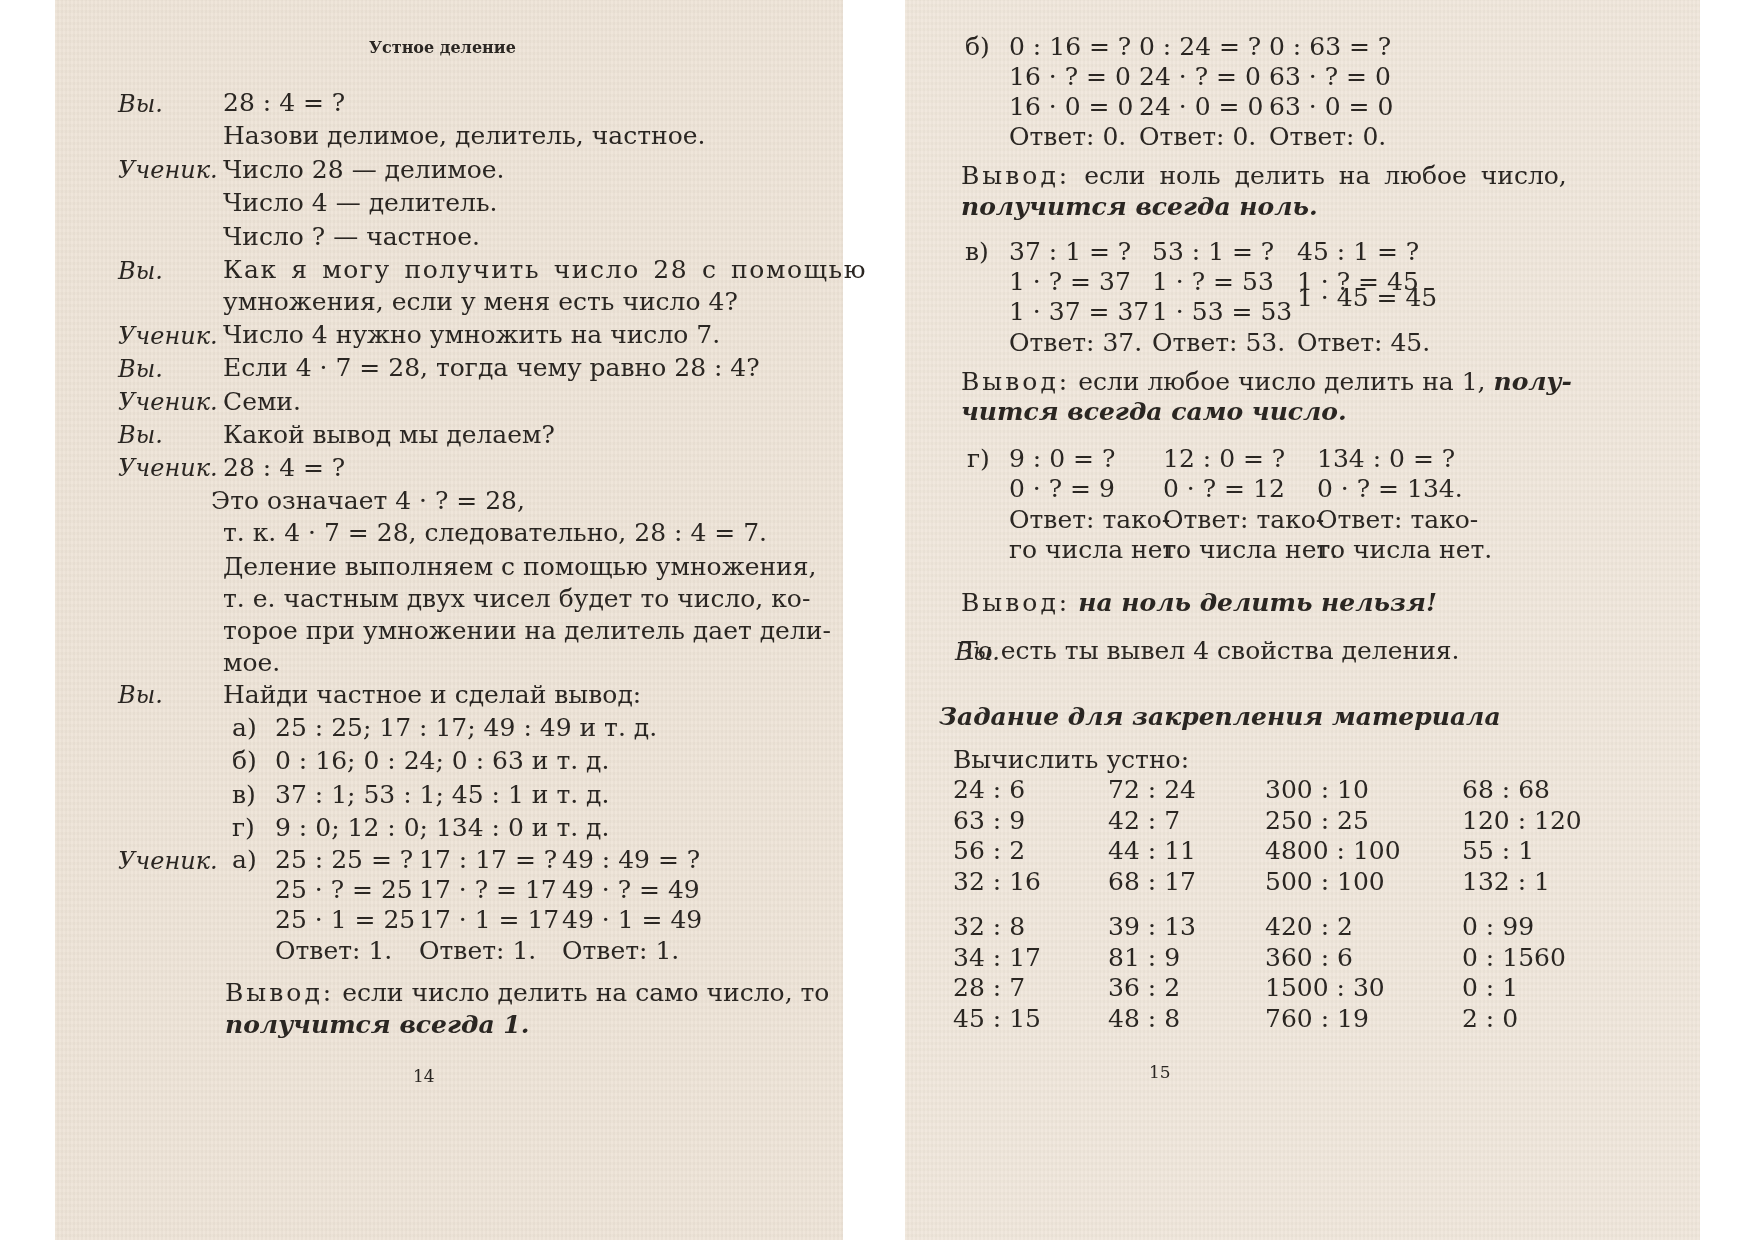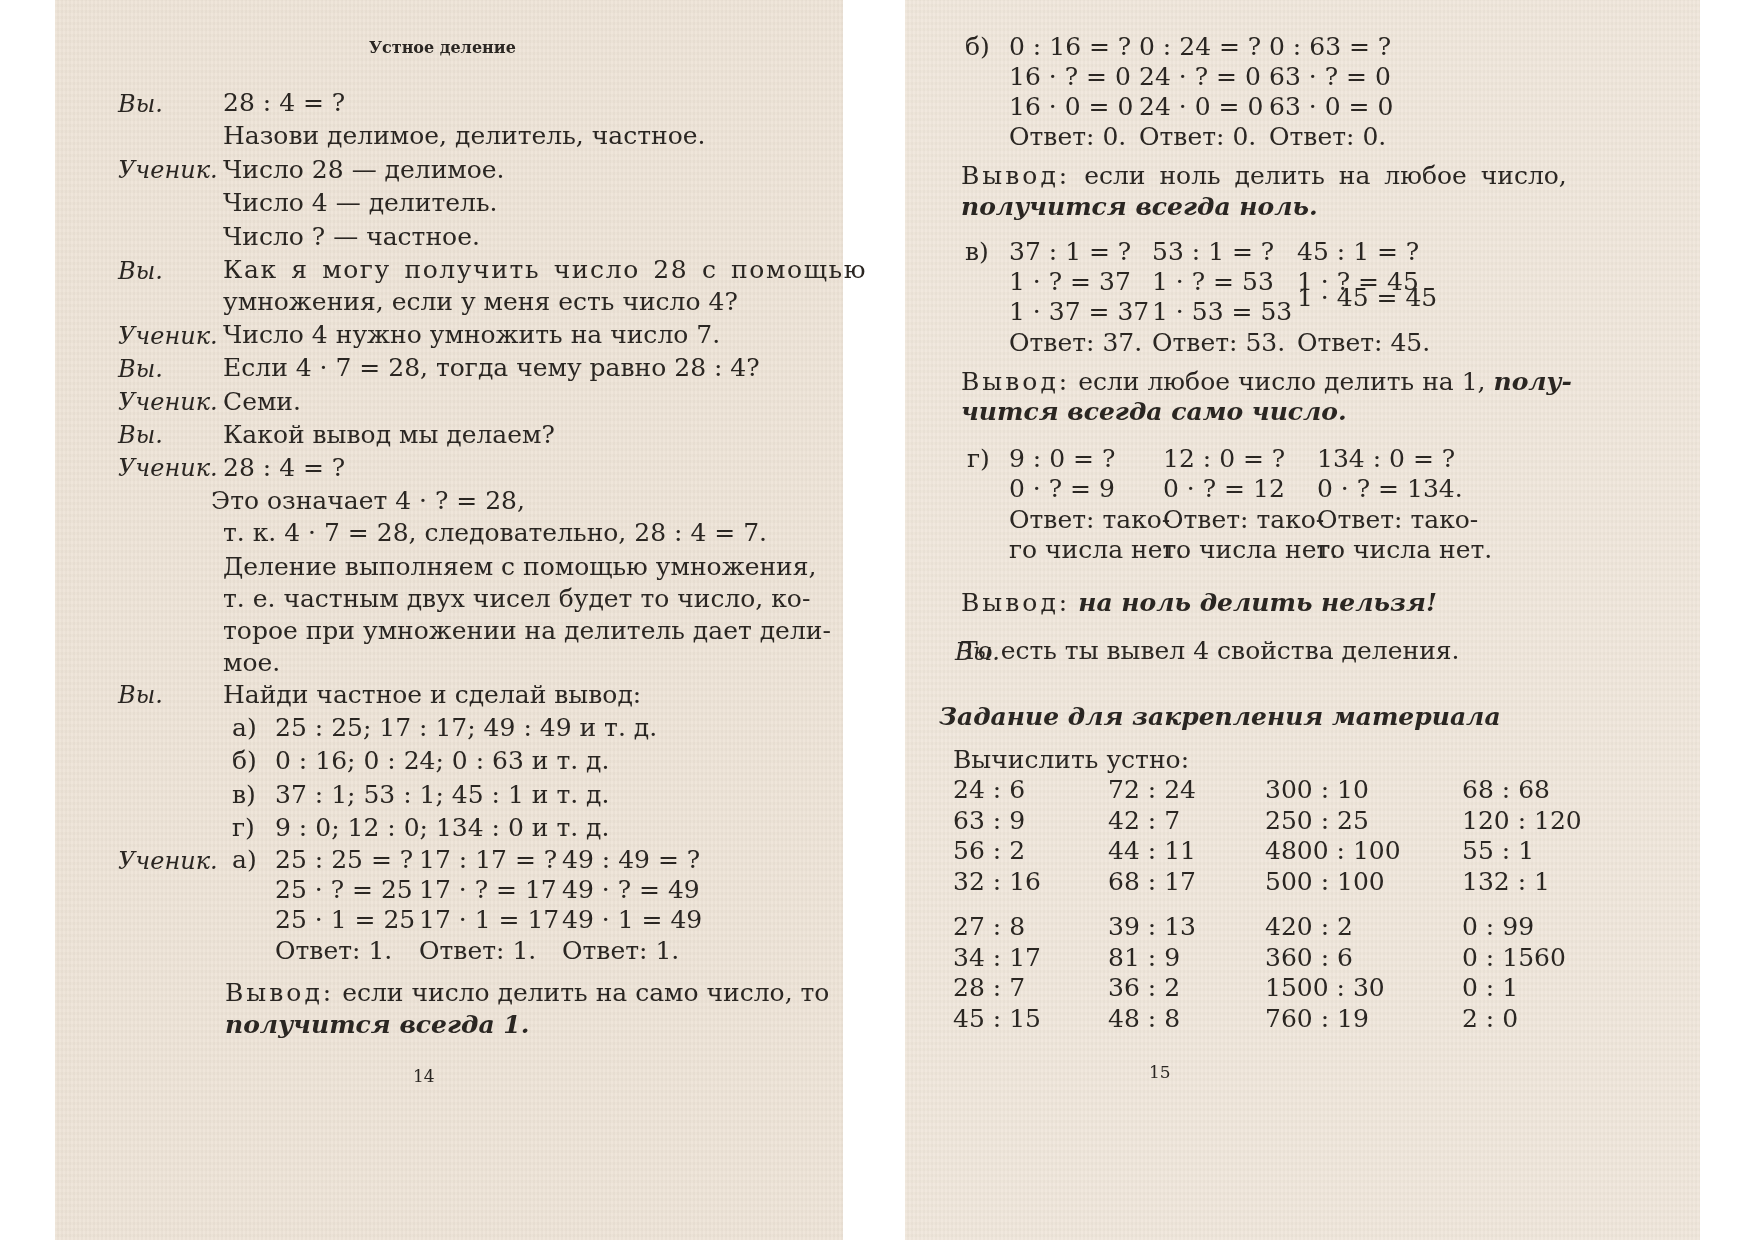--- a/index.html
+++ b/index.html
@@ -190,21 +190,21 @@
     <div class="abs t" style="left:360px; top:836px;">4800 : 100</div>
     <div class="abs t" style="left:557px; top:836px;">55 : 1</div>
 
     <div class="abs t" style="left:48px; top:867px;">32 : 16</div>
     <div class="abs t" style="left:203px; top:867px;">68 : 17</div>
     <div class="abs t" style="left:360px; top:867px;">500 : 100</div>
     <div class="abs t" style="left:557px; top:867px;">132 : 1</div>
   </div>
 
   <div>
-    <div class="abs t" style="left:48px; top:912px;">27 : 8</div>
+    <div class="abs t" style="left:48px; top:912px;">32 : 8</div>
     <div class="abs t" style="left:203px; top:912px;">39 : 13</div>
     <div class="abs t" style="left:360px; top:912px;">420 : 2</div>
     <div class="abs t" style="left:557px; top:912px;">0 : 99</div>
 
     <div class="abs t" style="left:48px; top:943px;">34 : 17</div>
     <div class="abs t" style="left:203px; top:943px;">81 : 9</div>
     <div class="abs t" style="left:360px; top:943px;">360 : 6</div>
     <div class="abs t" style="left:557px; top:943px;">0 : 1560</div>
 
     <div class="abs t" style="left:48px; top:973px;">28 : 7</div>

